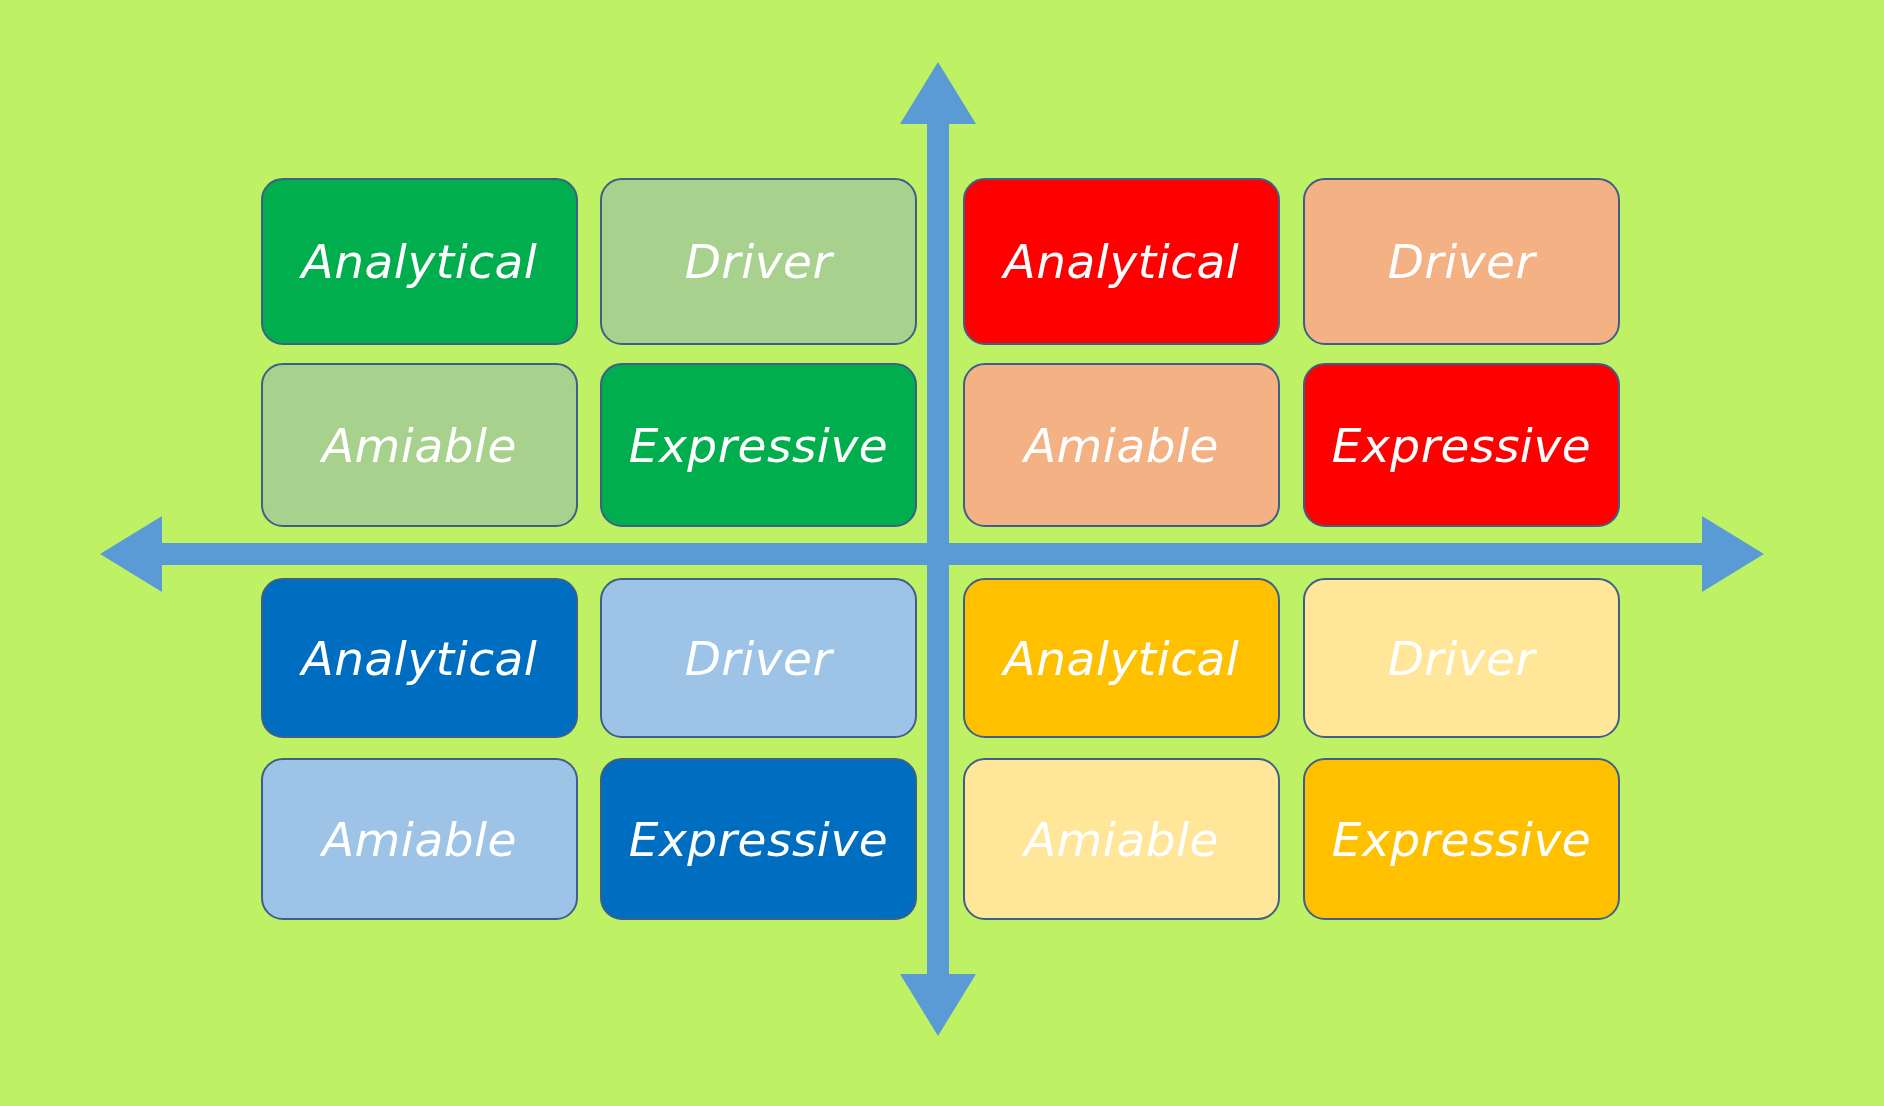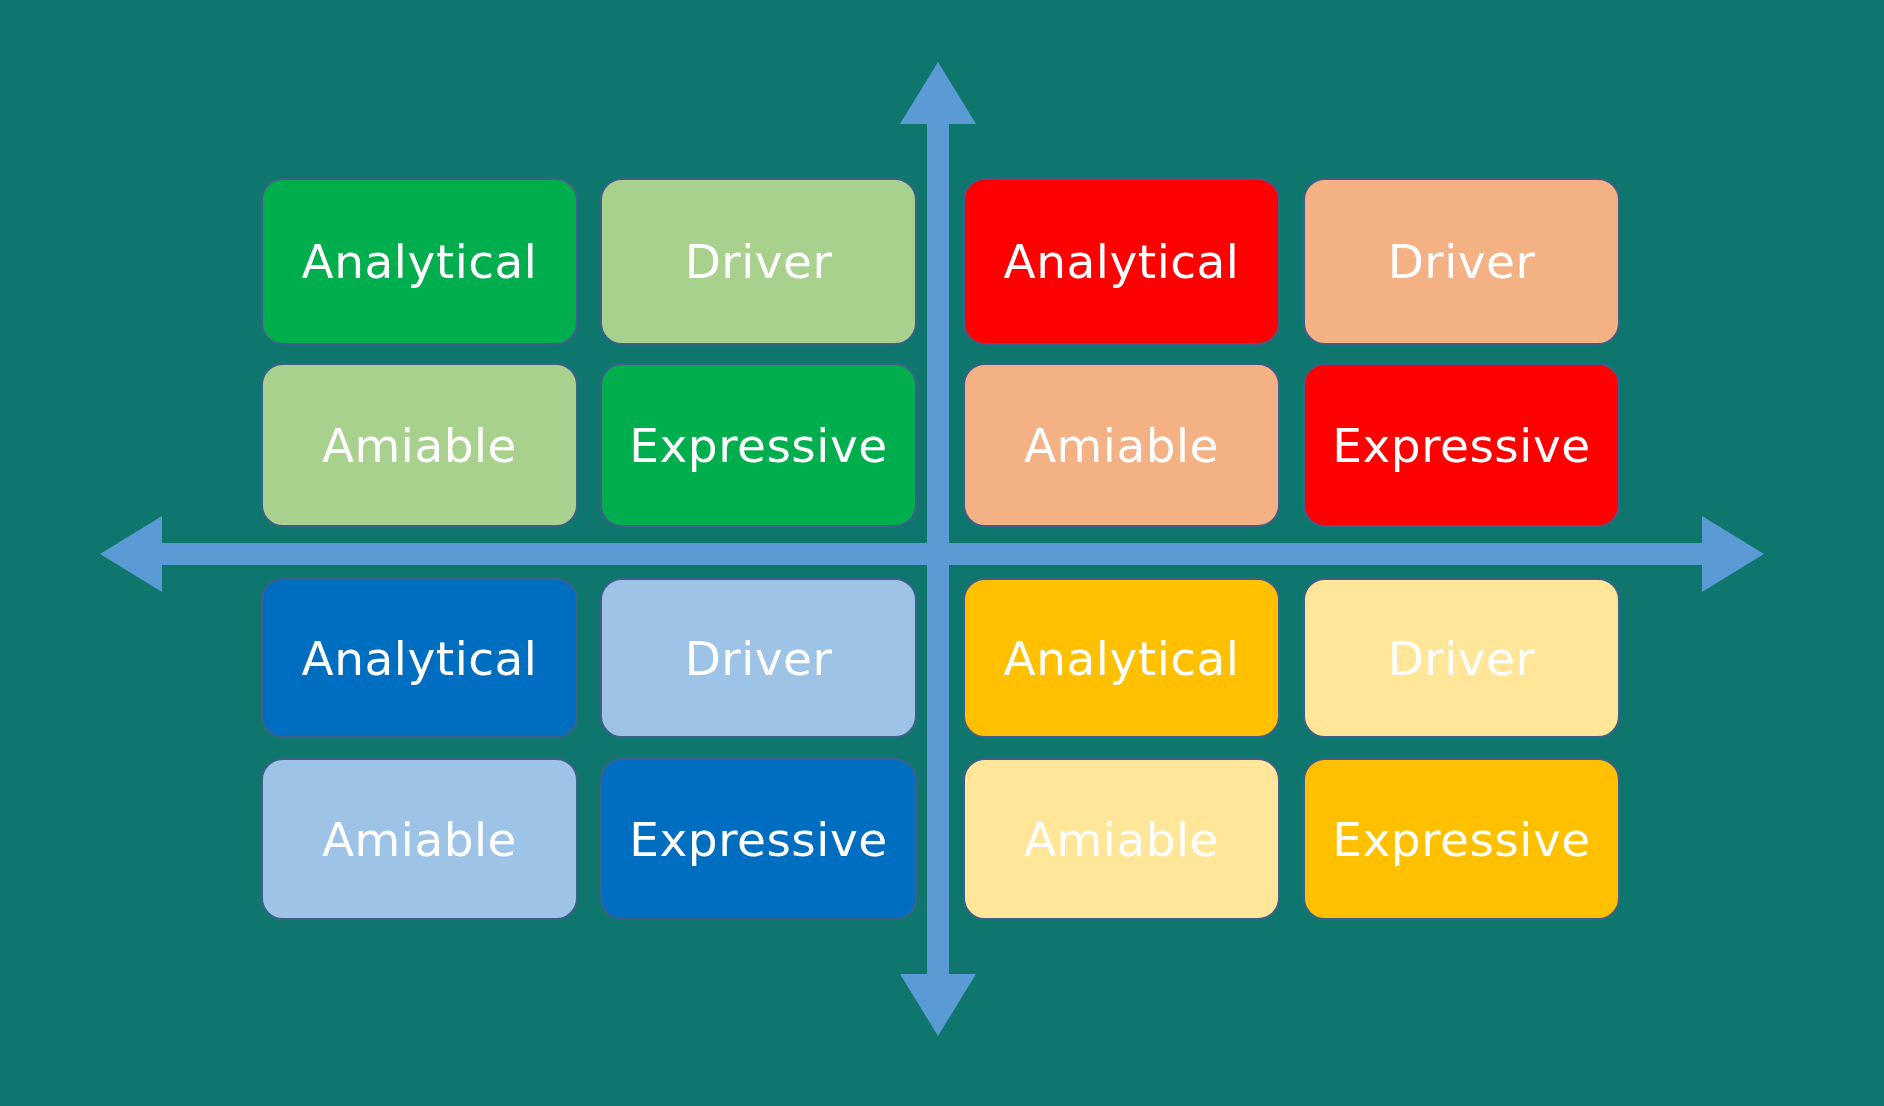--- a/index.html
+++ b/index.html
@@ -4,23 +4,24 @@
 <style>
   html, body {
     margin: 0;
     padding: 0;
     background: #000000;
   }
   #stage {
     position: relative;
     width: 1884px;
     height: 1106px;
-    background: #0f766e;
+    background: #bef264;
     overflow: hidden;
     font-family: "DejaVu Sans", sans-serif;
+    font-style: italic;
   }
 
   
   .axis-svg {
     position: absolute;
     left: 0;
     top: 0;
     width: 1884px;
     height: 1106px;
     pointer-events: none;

